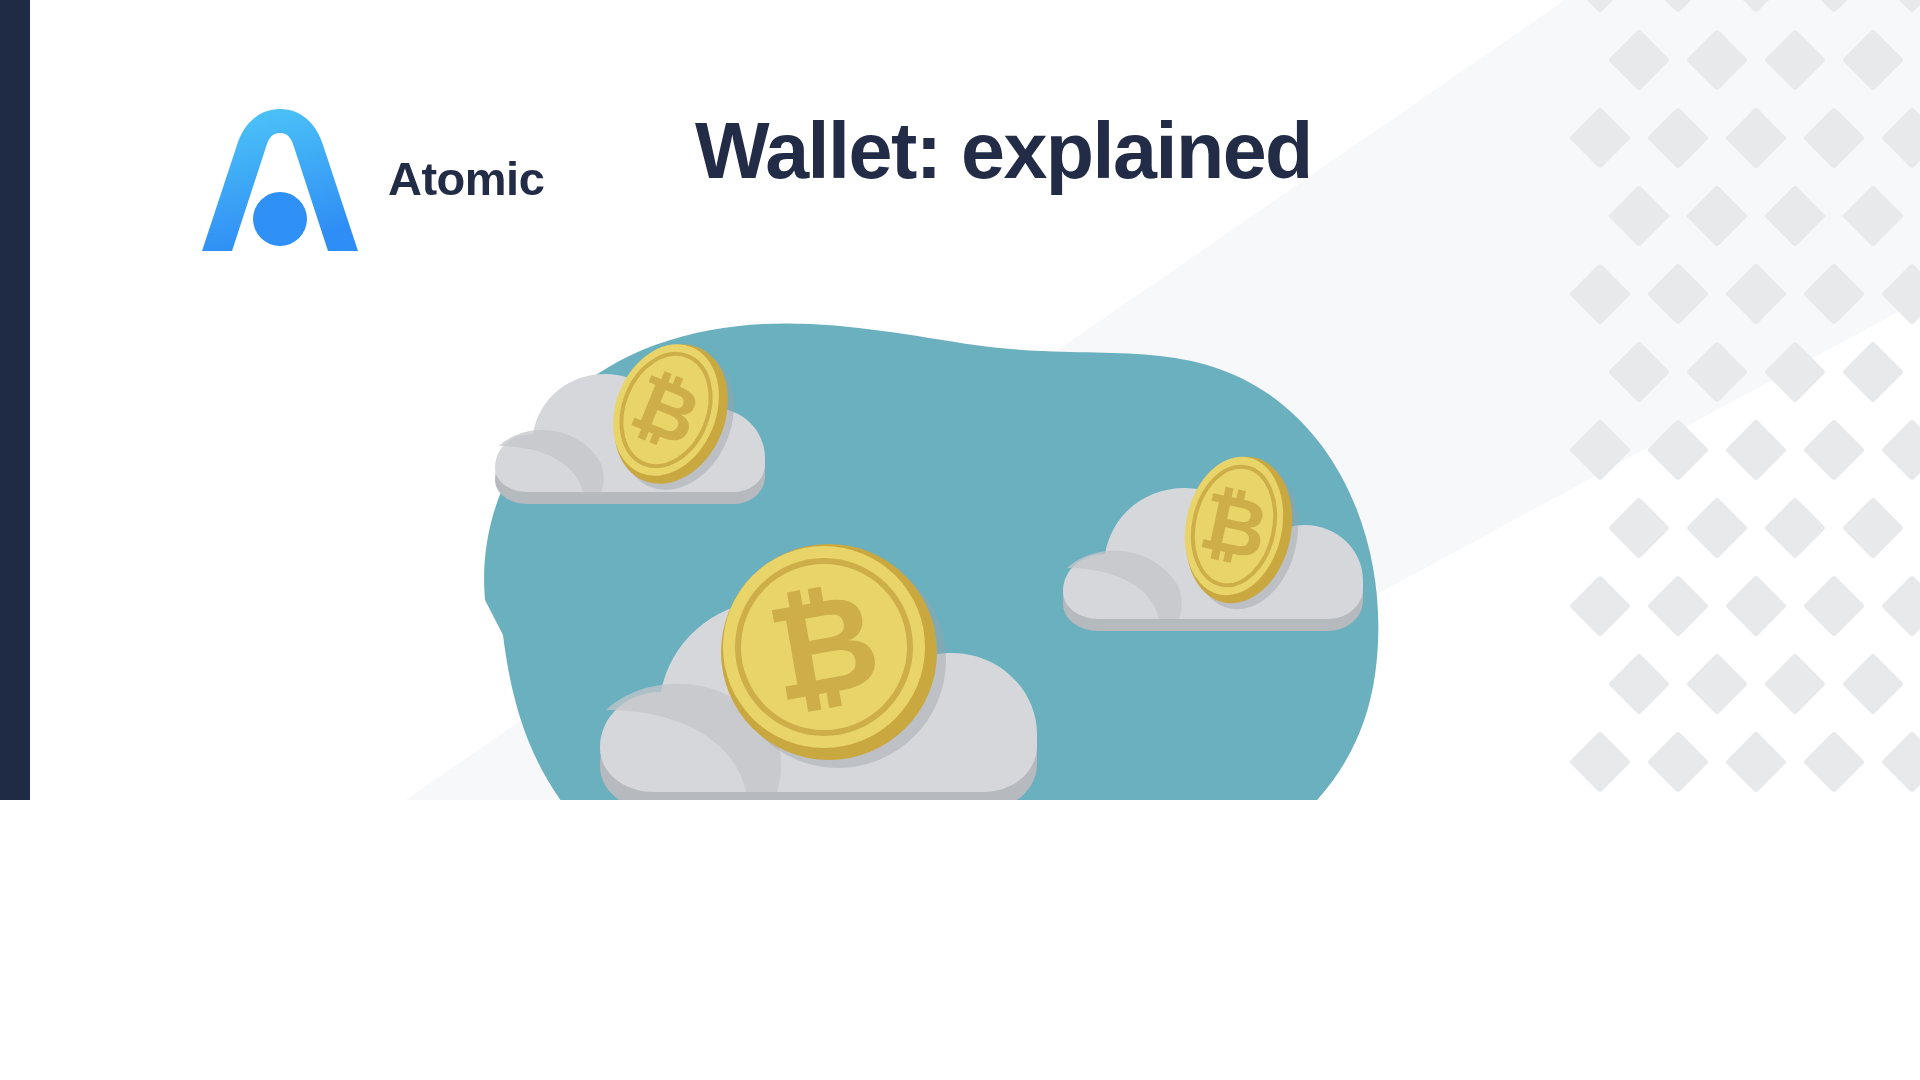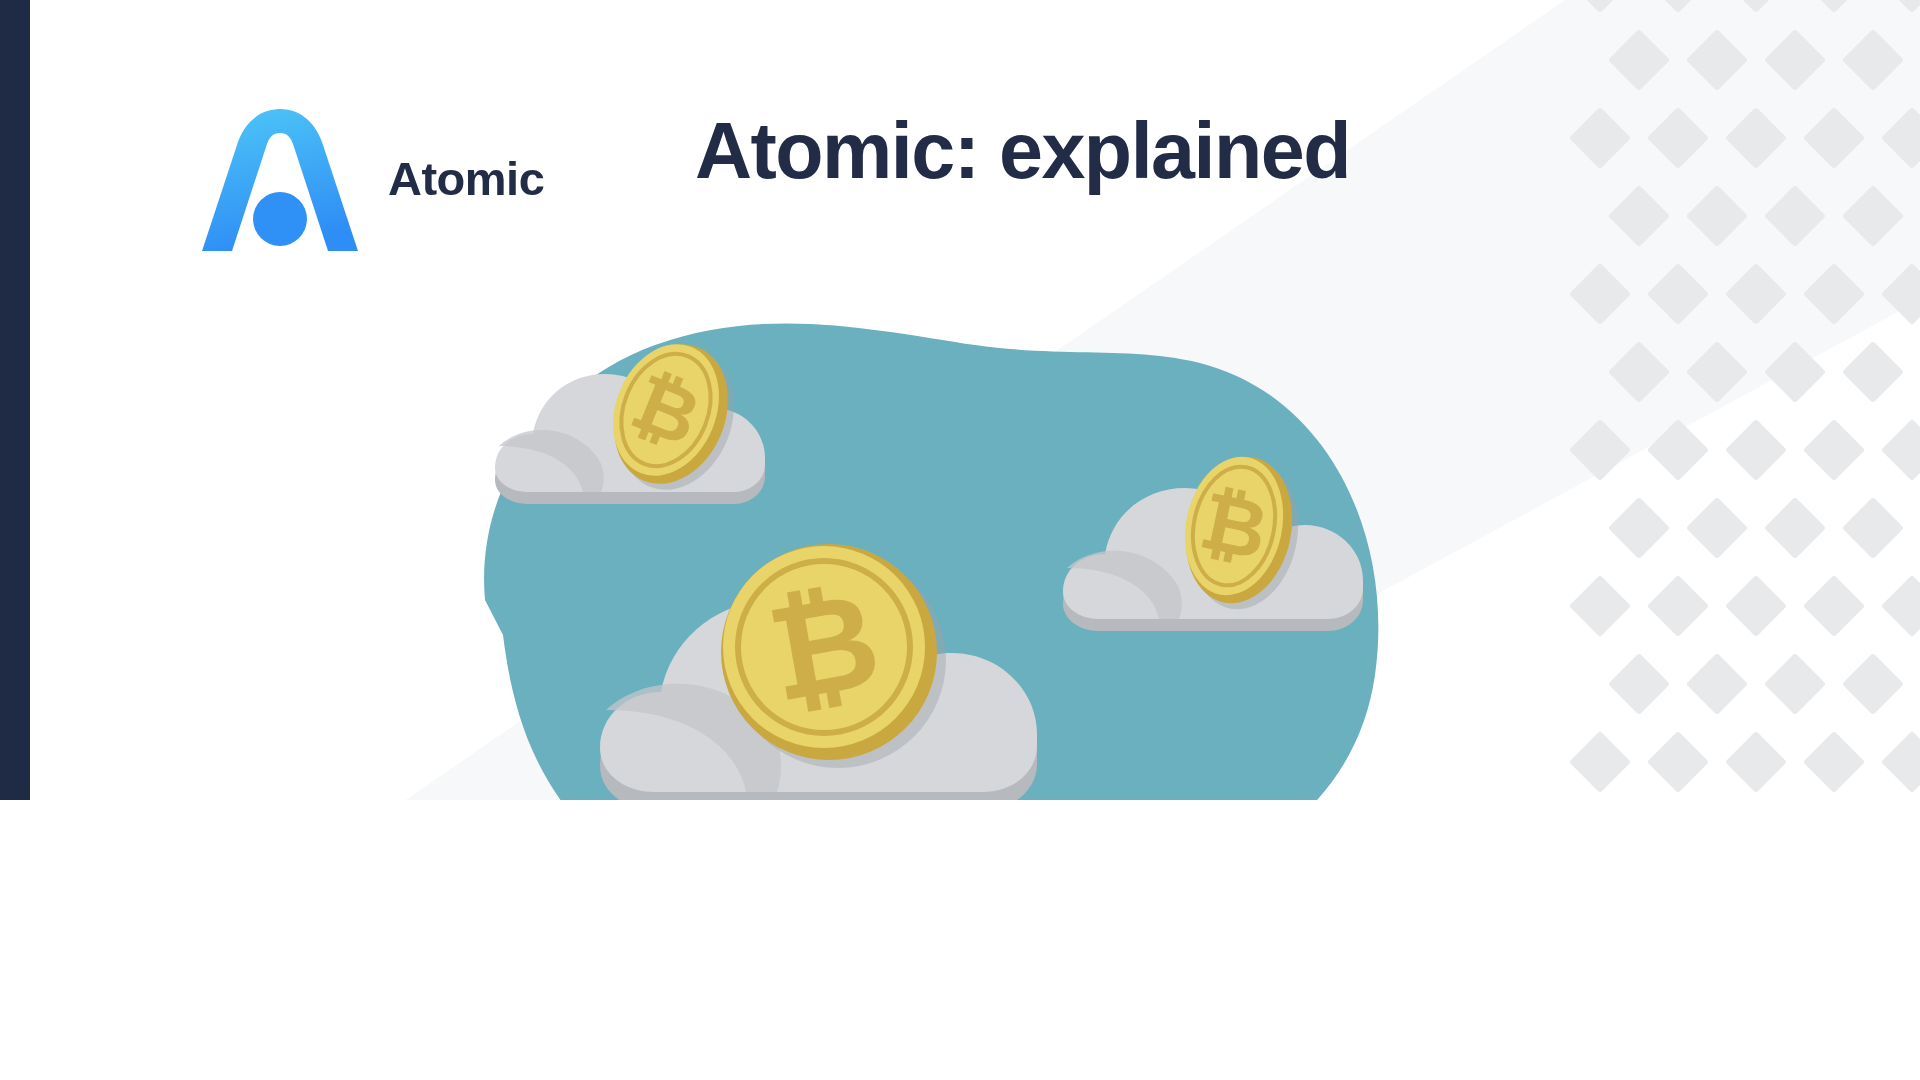--- a/index.html
+++ b/index.html
@@ -266,21 +266,21 @@
                L 162 156
                L 127 50
                C 121 30, 106 14, 84 14 Z" fill="url(#agrad)"></path>
       <circle cx="84" cy="124" r="27" fill="#2f90f5"></circle>
     </svg>
     <div class="logo-text">
       <div>Atomic</div>
     </div>
   </div>
 
-  <div class="page-title">Atomic: explained</div>
+  <div class="page-title">Wallet: explained</div>
 
   <div class="illustration">
     <svg viewBox="0 0 1010 710">
       <defs>
         <clipPath id="blobclip">
           <path d="M 30 310
                    C 20 200, 90 95, 200 55
                    C 310 15, 420 40, 520 55
                    C 640 72, 730 45, 815 105
                    C 900 165, 935 280, 920 385

